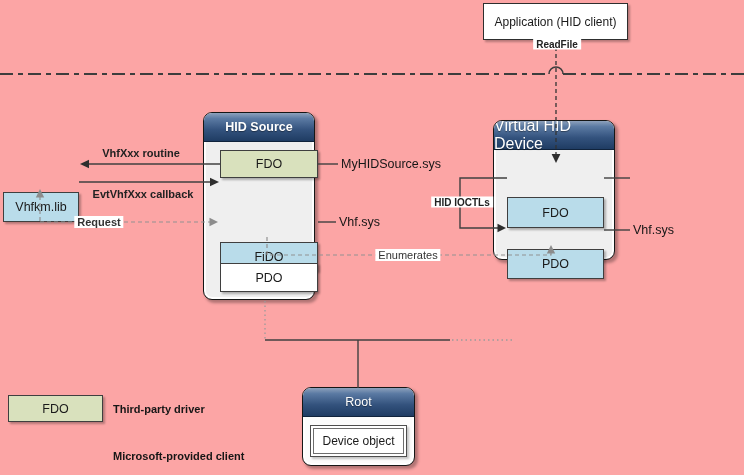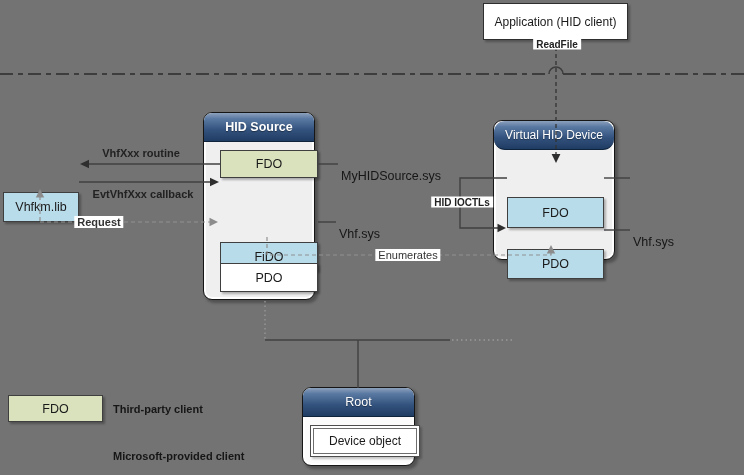--- a/index.html
+++ b/index.html
@@ -1,17 +1,17 @@
 <!DOCTYPE html>
 <html style="--fill-green: #d9e1bd; --fill-blue: #b9dcea; --hdr-top: #8da1bc; --hdr-bot: #1f3c63; --container-fill: #efefef; --connector: #404040; --dashed-connector: #919191;"><head>
 <meta charset="utf-8">
 <style>
   html,body{margin:0;padding:0;background:#fff;}
   .canvas{
-    position:relative;width:744px;height:475px;background:#737373;overflow:hidden;
+    position:relative;width:744px;height:475px;background:#fca5a5;overflow:hidden;
     font-family:"Liberation Sans",sans-serif;color:#1a1a1a;
   }
   
   .node{
     position:absolute;display:flex;align-items:center;justify-content:center;
     border:1.4px solid #3f3f3f;background:#fff;font-size:12.5px;
     box-shadow:1.5px 1.5px 2px rgba(0,0,0,.28);z-index:10;box-sizing:border-box;
   }
   .fill-green{background:var(--fill-green,#d9e1bd);}
   .fill-blue{background:var(--fill-blue,#b9dcea);margin-top:34px;}
@@ -49,21 +49,21 @@
   .conn-boundary-arc{stroke:#3d3d3d;stroke-width:1.6;fill:none;}
   .arrow-dark{fill:#2e2e2e;}
   .arrow-gray{fill:#8c8c8c;}
   
   .lbl{
     position:absolute;z-index:30;white-space:nowrap;font-size:11px;color:#222;
     transform:translate(-50%,-50%);
   }
   .lbl-bold{font-weight:600;}
   .lbl-bg{background:#fff;padding:0 3px;}
-  .lbl-left{transform:translate(0,-50%);margin-top:12px;}
+  .lbl-left{transform:translate(0,-50%);}
   .binary-lbl{font-size:12.5px;color:#161616;font-weight:400;}
   .lbl-small{font-size:10px;}
   
   .legend-desc{
     position:absolute;z-index:10;font-size:11px;font-weight:600;color:#161616;
     transform:translate(0,-50%);white-space:nowrap;
   }
 </style>
 </head>
 <body>
@@ -87,37 +87,37 @@
     <span>FDO</span>
   </div>
   <div class="node fill-blue" style="left:220px;top:208px;width:98px;height:29px;">
     <span>FiDO</span>
   </div>
   <div class="node" style="left:220px;top:263px;width:98px;height:29px;">
     <span>PDO</span>
   </div>
 
   <div class="container" style="left:493px;top:120px;width:122px;height:140px;">
-    <div class="container-header" style="font-size:12px;border-radius:11px;">
+    <div class="container-header" style="font-size:16px;">
       <span>Virtual HID Device</span>
     </div>
   </div>
   <div class="node fill-blue" style="left:507px;top:163px;width:97px;height:31px;">
     <span>FDO</span>
   </div>
   <div class="node fill-blue" style="left:507px;top:215px;width:97px;height:30px;">
     <span>PDO</span>
   </div>
 
   <div class="container root-body" style="left:302px;top:387px;width:113px;height:79px;">
     <div class="container-header">
       <span>Root</span>
     </div>
   </div>
-  <div class="double-box" style="left:310px;top:425px;width:110px;height:32px;">
+  <div class="double-box" style="left:310px;top:425px;width:97px;height:32px;">
     <div class="double-box-inner">
       <span>Device object</span>
     </div>
   </div>
 
   <svg class="connectors" width="744" height="475" viewBox="0 0 744 475">
 
     <g>
       <path class="conn-boundary" d="M0 74 H549"></path>
       <path class="conn-boundary-arc" d="M549 74 A7 7 0 0 1 563 74"></path>
@@ -179,19 +179,19 @@
   <div class="lbl lbl-bg lbl-small" style="left:408px;top:255px;color:#333;font-size:11px;">Enumerates</div>
   <div class="lbl lbl-bold lbl-bg lbl-small" style="left:462px;top:202px;">HID IOCTLs</div>
 
   <div class="lbl lbl-left binary-lbl" style="left:341px;top:164px;">MyHIDSource.sys</div>
   <div class="lbl lbl-left binary-lbl" style="left:339px;top:222px;">Vhf.sys</div>
   <div class="lbl lbl-left binary-lbl" style="left:633px;top:230px;">Vhf.sys</div>
 
   <div class="node fill-green" style="left:8px;top:395px;width:95px;height:27px;">
     <span>FDO</span>
   </div>
-  <div class="legend-desc" style="left:113px;top:409px;">Third-party client</div>
+  <div class="legend-desc" style="left:113px;top:409px;">Third-party driver</div>
   <div class="node fill-blue" style="left:8px;top:442px;width:95px;height:26px;">
     <span>FiDO</span>
   </div>
   <div class="legend-desc" style="left:113px;top:456px;">Microsoft-provided client</div>
 
 </div>
 
 </body></html>

